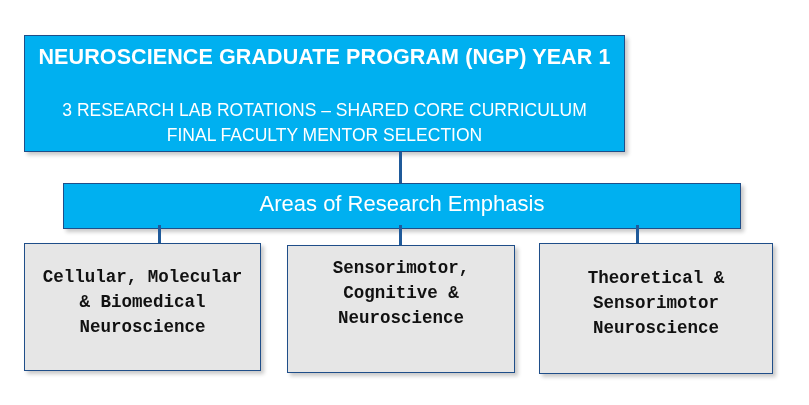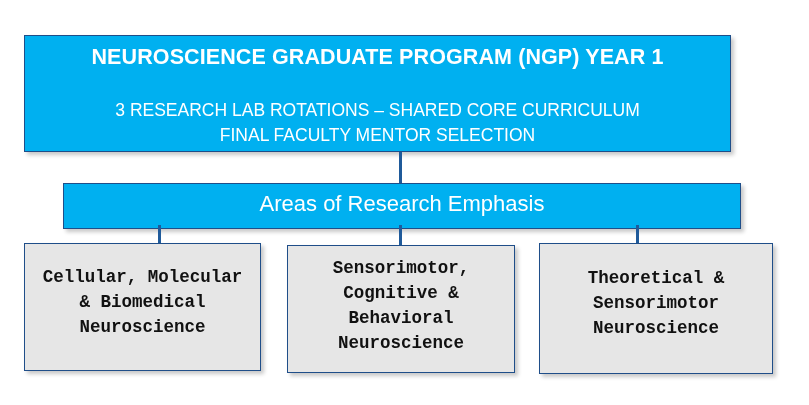--- a/index.html
+++ b/index.html
@@ -22,21 +22,21 @@
     }
     .blue {
       background: #00b0f0;
       color: #ffffff;
     }
     .gray {
       background: #e6e6e6;
       color: #111111;
     }
     #top-box {
-      left: 24px; top: 35px; width: 707px; height: 117px;
+      left: 24px; top: 35px; width: 601px; height: 117px;
       text-align: center;
     }
     #top-title {
       position: absolute;
       left: 0; right: 0; top: 9px;
       font-weight: bold;
       font-size: 21.5px;
       letter-spacing: 0.1px;
     }
     #top-sub {
@@ -104,21 +104,20 @@
     <div>Cellular, Molecular</div>
     <div>&amp; Biomedical</div>
     <div>Neuroscience</div>
   </div>
 </div>
 
 <div class="box gray leaf" id="leaf-2">
   <div class="leaf-label">
     <div>Sensorimotor,</div>
     <div>Cognitive &amp;</div>
-    <div>Behavioral</div>
     <div>Neuroscience</div>
   </div>
 </div>
 
 <div class="box gray leaf" id="leaf-3">
   <div class="leaf-label">
     <div>Theoretical &amp;</div>
     <div>Sensorimotor</div>
     <div>Neuroscience</div>
   </div>

